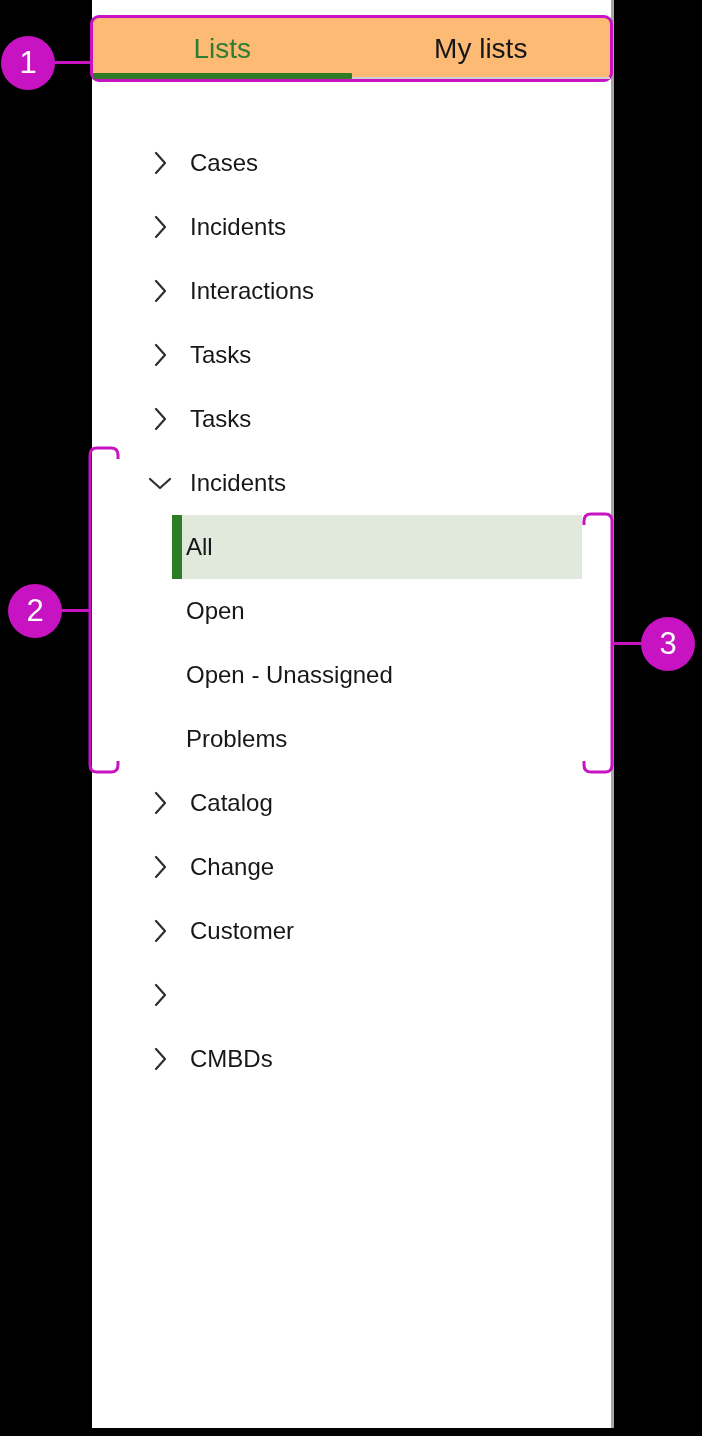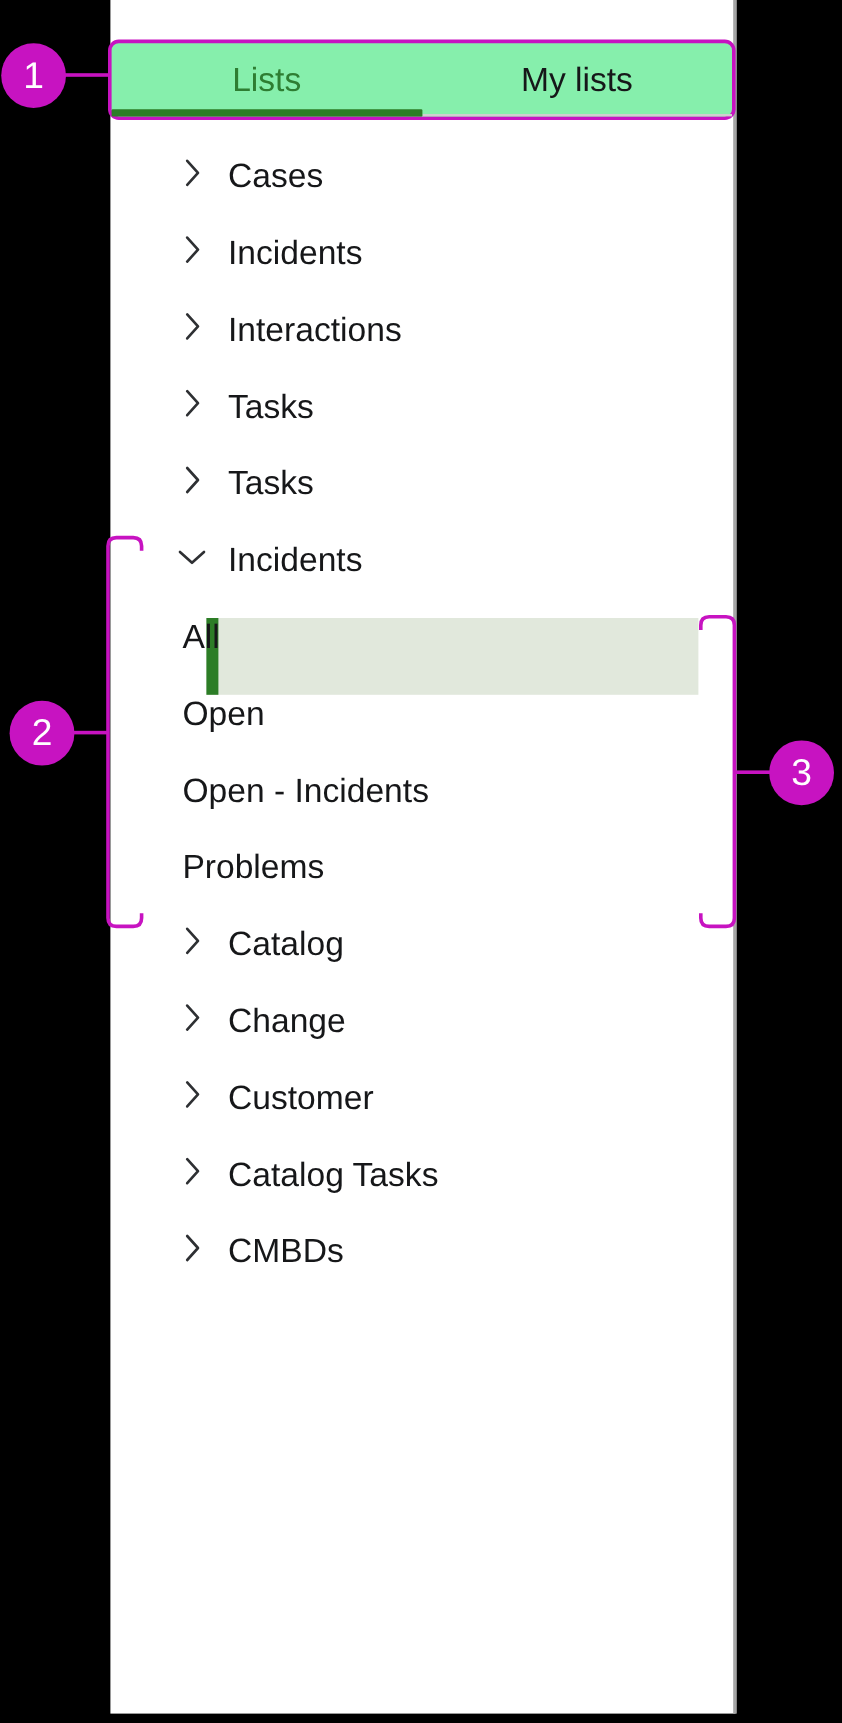--- a/index.html
+++ b/index.html
@@ -13,46 +13,46 @@
   .panel{
     position:absolute;left:92px;top:0;width:521px;height:1428px;
     background:#fff;
   }
   .panel-edge{
     position:absolute;left:611px;top:0;width:3px;height:1428px;
     background:var(--border-gray);
   }
   
   .tab-callout{
-    position:absolute;left:90px;top:33px;width:517px;height:61px;
+    position:absolute;left:90px;top:15px;width:517px;height:61px;
     border:3px solid var(--magenta);border-radius:9px;
-    background:#86efac;z-index:4;text-align:center;
+    background:#fdba74;z-index:4;text-align:center;
   }
   .tabbar{position:absolute;inset:0;display:flex;}
   .tab{
     flex:1;display:flex;align-items:center;justify-content:center;
     font-size:28px;color:var(--text-dark);position:relative;cursor:pointer;
   }
   .tab.active{color:var(--green-text);}
   .tab-underline-active{
     position:absolute;left:0;bottom:0;width:50%;height:6px;
     background:var(--green);border-radius:1px;z-index:2;
   }
   .tab-underline-rest{
     position:absolute;right:0;bottom:0;width:50%;height:2px;
     background:var(--light-gray);
   }
   
   .tree{position:absolute;left:92px;top:131px;width:521px;z-index:1;}
-  .row{height:64px;display:flex;align-items:flex-start;position:relative;
-       font-size:28px;color:var(--text-dark);}
+  .row{height:64px;display:flex;align-items:center;position:relative;
+       font-size:24px;color:var(--text-dark);}
   .row .chev{width:26px;height:26px;margin-left:55px;display:flex;
        align-items:center;justify-content:center;flex:none;}
   .row .plabel{margin-left:17px;white-space:nowrap;}
-  .row.child .clabel{margin-left:60px;white-space:nowrap;position:relative;z-index:2;}
+  .row.child .clabel{margin-left:94px;white-space:nowrap;position:relative;z-index:2;}
   .row.selected .sel-bg{
     position:absolute;left:80px;top:0;width:410px;height:64px;
     background:var(--selected-bg);z-index:0;
   }
   .row.selected .sel-bar{
     position:absolute;left:80px;top:0;width:10px;height:64px;
     background:var(--green);z-index:1;
   }
   
   .callout-circle{
@@ -142,21 +142,21 @@
     <span class="sel-bg"></span>
     <span class="sel-bar"></span>
     <span class="clabel">All</span>
   </div>
 
   <div class="row child">
     <span class="clabel">Open</span>
   </div>
 
   <div class="row child">
-    <span class="clabel">Open - Incidents</span>
+    <span class="clabel">Open - Unassigned</span>
   </div>
 
   <div class="row child">
     <span class="clabel">Problems</span>
   </div>
 
   <div class="row">
     <span class="chev">
       <svg width="24" height="26" viewBox="0 0 24 26">
           <polyline points="8,3 17,13 8,23" fill="none" stroke="#2e3033" stroke-width="2.2" stroke-linecap="round" stroke-linejoin="round"></polyline>
@@ -182,21 +182,20 @@
     </span>
     <span class="plabel">Customer</span>
   </div>
 
   <div class="row">
     <span class="chev">
       <svg width="24" height="26" viewBox="0 0 24 26">
           <polyline points="8,3 17,13 8,23" fill="none" stroke="#2e3033" stroke-width="2.2" stroke-linecap="round" stroke-linejoin="round"></polyline>
         </svg>
     </span>
-    <span class="plabel">Catalog Tasks</span>
   </div>
 
   <div class="row">
     <span class="chev">
       <svg width="24" height="26" viewBox="0 0 24 26">
           <polyline points="8,3 17,13 8,23" fill="none" stroke="#2e3033" stroke-width="2.2" stroke-linecap="round" stroke-linejoin="round"></polyline>
         </svg>
     </span>
     <span class="plabel">CMBDs</span>
   </div>

